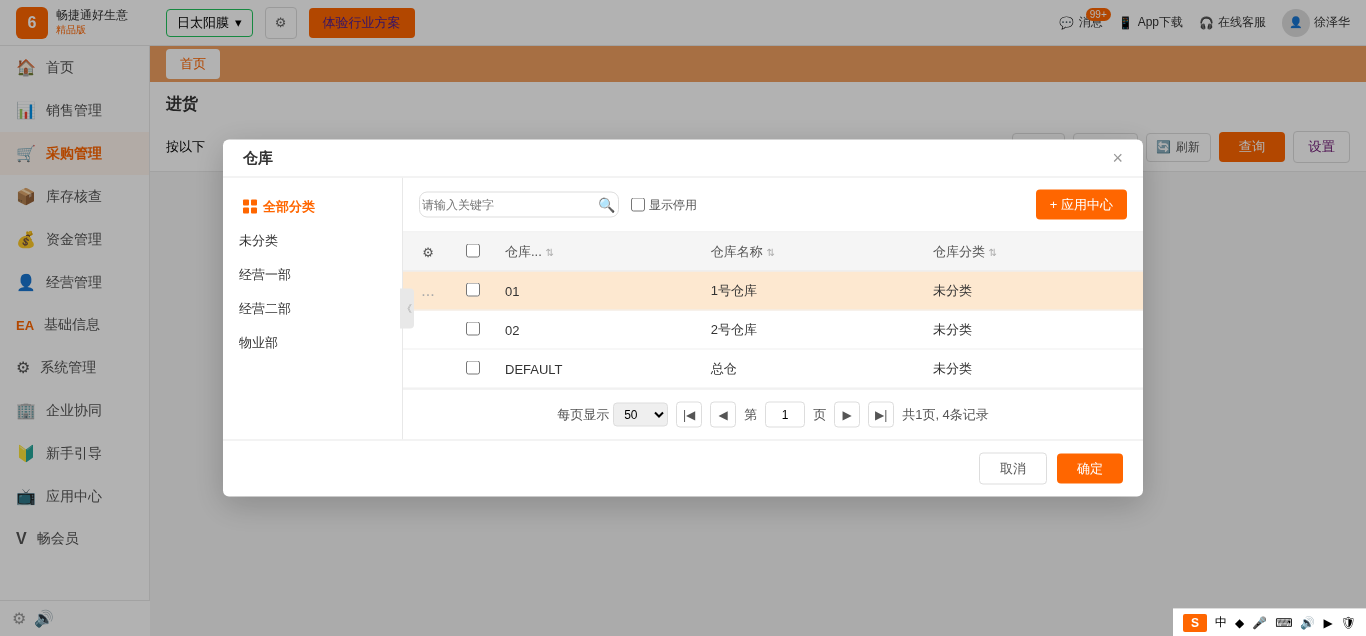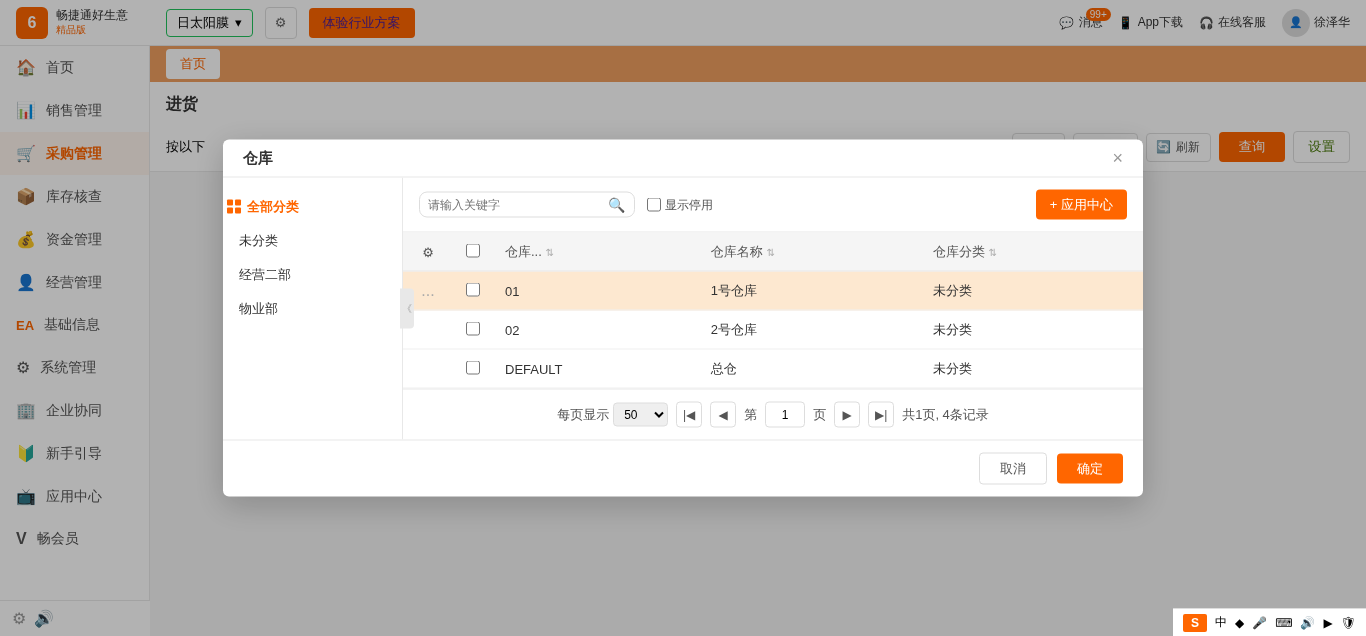--- a/index.html
+++ b/index.html
@@ -159,21 +159,21 @@
       display: flex; align-items: center; gap: 4px;
       padding: 5px 10px;
       border: 1px solid #ddd; border-radius: 4px;
       cursor: pointer; background: #fff; font-size: 12px; color: #555;
     }
     .query-btn {
       background: #f60; color: #fff; border: none;
       padding: 6px 20px; border-radius: 4px; cursor: pointer;
     }
     .settings-row-btn {
-      background: #fff; color: #4d7c0f; border: 1px solid #ddd;
+      background: #fff; color: #701a75; border: 1px solid #ddd;
       padding: 6px 14px; border-radius: 4px; cursor: pointer;
     }
 
     
     .overlay {
       position: fixed; top: 0; left: 0; right: 0; bottom: 0;
       background: rgba(0,0,0,0.3);
       z-index: 200;
     }
 
@@ -207,21 +207,21 @@
 
     
     .category-panel {
       width: 180px;
       border-right: 1px solid #e8e8e8;
       padding: 12px 0;
       position: relative;
     }
     .category-all {
       display: flex; align-items: center; gap: 6px;
-      padding: 8px 4px;
+      padding: 8px 20px;
       color: #f60; font-weight: bold;
       cursor: pointer; font-size: 13px;
     }
     .category-grid-icon {
       display: grid; grid-template-columns: 1fr 1fr;
       gap: 2px; width: 14px; height: 14px;
     }
     .category-grid-icon span {
       background: #f60; border-radius: 1px;
     }
@@ -249,22 +249,22 @@
       overflow: hidden;
     }
     .content-toolbar {
       display: flex; align-items: center; justify-content: space-between;
       padding: 12px 16px;
       border-bottom: 1px solid #e8e8e8;
     }
     .search-box {
       display: flex; align-items: center;
       border: 1px solid #ddd; border-radius: 8px;
-      padding: 4px 8px;
-      width: 216px;
+      padding: 4px 2px;
+      width: 200px;
     }
     .search-box input {
       border: none; outline: none; flex: 1; font-size: 12px;
       background: transparent;
     }
     .search-icon { color: #999; font-size: 14px; }
     .show-disabled-label {
       display: flex; align-items: center; gap: 4px; font-size: 12px; color: #555;
     }
     .checkbox { width: 14px; height: 14px; cursor: pointer; }
@@ -503,20 +503,21 @@
       <div class="category-all">
         <div class="category-grid-icon">
           <span></span>
             <span></span>
             <span></span>
             <span></span>
         </div>
         <span>全部分类</span>
       </div>
       <div class="category-item">未分类</div>
+      <div class="category-item">经营一部</div>
       <div class="category-item">经营二部</div>
       <div class="category-item">物业部</div>
       <div class="collapse-btn">
         <span>《</span>
       </div>
     </div>
 
     <div class="content-panel">
       <div class="content-toolbar">
         <div style="display:flex;align-items:center;gap:12px;">

